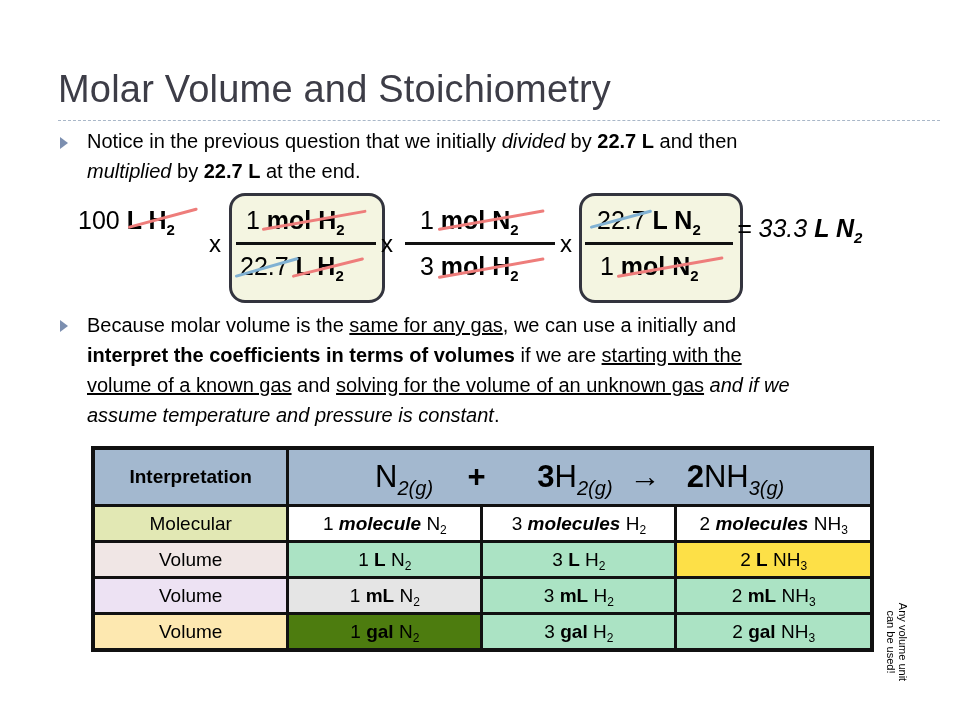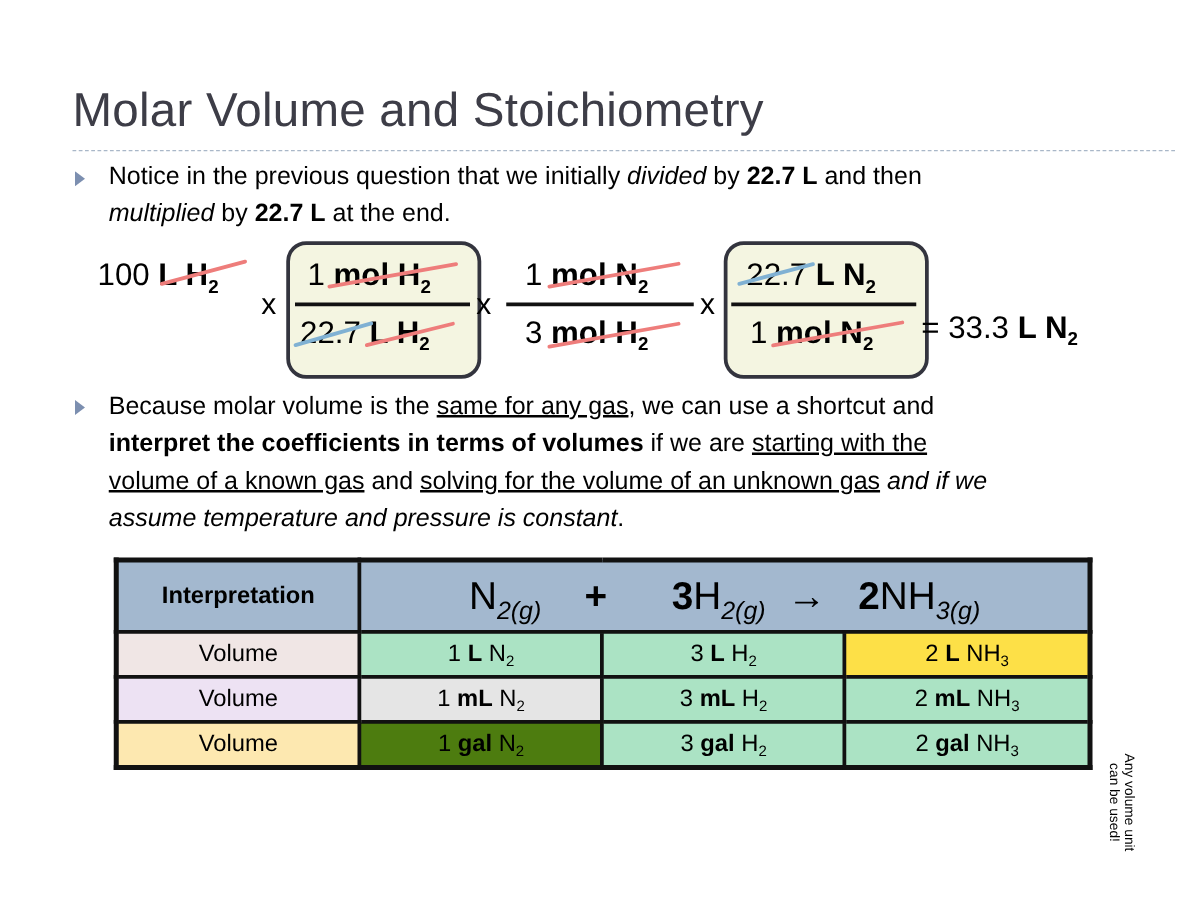--- a/index.html
+++ b/index.html
@@ -88,32 +88,32 @@
   <div class="eq" style="left:597px; top:206px;">
     <span>22.7 </span><b><span>L N</span><sub>2</sub></b>
   </div>
   <div class="frac-line" style="left:585px; top:242px; width:148px;"></div>
   <div class="eq" style="left:600px; top:252px;">
     <span>1 </span><b><span>mol N</span><sub>2</sub></b>
   </div>
   <div class="strike blue" style="left:590px; top:226px; width:64px; transform:rotate(-15deg);"></div>
   <div class="strike red" style="left:617px; top:275px; width:108px; transform:rotate(-10deg);"></div>
 
-  <div class="eq" style="left:737px; top:248px;">
+  <div class="eq" style="left:737px; top:214px;font-style:italic;">
     <span>= 33.3 </span><b><span>L N</span><sub>2</sub></b>
   </div>
 </div>
 
 <span class="bullet" style="top:320px;">
   <svg width="8" height="12" viewBox="0 0 8 12">
       <polygon points="0,0 8,6 0,12" fill="#7c8fb0"></polygon>
     </svg>
 </span>
 <div class="para" style="top:310px; width:830px;">
-  <span>Because molar volume is the </span><u>same for any gas</u><span>, we can use a shortcut and</span><br>
+  <span>Because molar volume is the </span><u>same for any gas</u><span>, we can use a initially and</span><br>
   <b>interpret the coefficients in terms of volumes</b><span> if we are </span><u>starting with the</u><br>
   <u>volume of a known gas</u><span> and </span><u>solving for the volume of an unknown gas</u><i> and if we</i><br>
   <i>assume temperature and pressure is constant</i><span>.</span>
 </div>
 
 <table class="interp">
   <colgroup>
     <col style="width:196px">
       <col style="width:195px">
       <col style="width:195px">
@@ -128,20 +128,26 @@
       <span class="hdr-eq">
         <span>N</span><sub>2(g)</sub>
         &nbsp;&nbsp;&nbsp;<b>+</b>&nbsp;&nbsp;&nbsp;&nbsp;&nbsp;
         <b>3</b><span>H</span><sub>2(g)</sub>
         &nbsp;<span>→</span>&nbsp;&nbsp;
         <b>2</b><span>NH</span><sub>3(g)</sub>
       </span>
     </td>
   </tr>
 
+  <tr class="row">
+    <td style="background:#e2e8b4">Molecular</td>
+    <td style="background:#ffffff"><span>1 </span><b><i>molecule</i></b><span> N</span><sub>2</sub></td>
+    <td style="background:#ffffff"><span>3 </span><b><i>molecules</i></b><span> H</span><sub>2</sub></td>
+    <td style="background:#ffffff"><span>2 </span><b><i>molecules</i></b><span> NH</span><sub>3</sub></td>
+  </tr>
 
 
   <tr class="row">
     <td style="background:#f0e6e5">Volume</td>
     <td style="background:#abe3c4"><span>1 </span><b>L</b><span> N</span><sub>2</sub></td>
     <td style="background:#abe3c4"><span>3 </span><b>L</b><span> H</span><sub>2</sub></td>
     <td style="background:#fde047"><span>2 </span><b>L</b><span> NH</span><sub>3</sub></td>
   </tr>
 
   <tr class="row">

